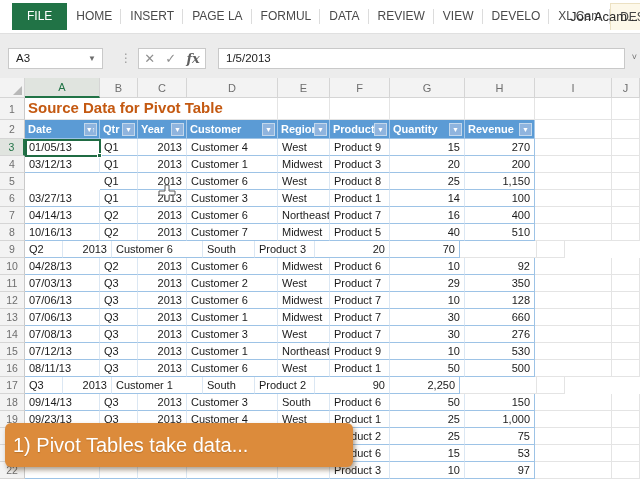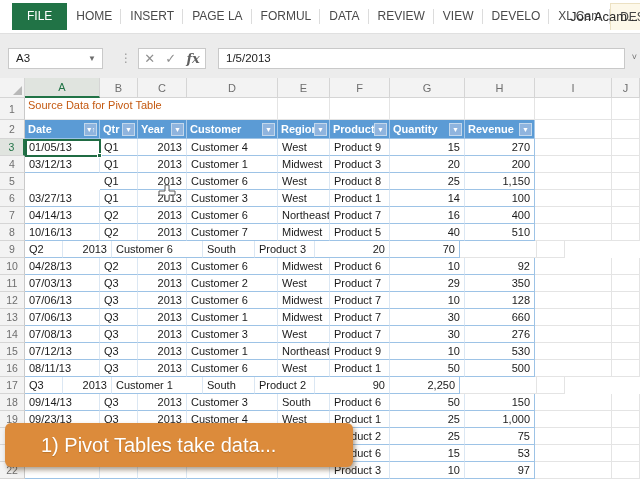--- a/index.html
+++ b/index.html
@@ -59,33 +59,33 @@
   .tbl-rend { border-right:1px solid #9dc3e6; }
   
   .thcell { flex:none; background:#5b9bd5; color:#fff; font-size:11px; font-weight:bold;
     display:flex; align-items:center; padding:0 3px; position:relative; white-space:nowrap;
     overflow:hidden; border-right:1px solid rgba(255,255,255,.45);
     border-bottom:1px solid #9dc3e6; }
   .fbtn { position:absolute; right:2px; top:3px; width:13px; height:13px; background:#8fb4de;
     border:1px solid #c3d8ec; display:flex; align-items:center; justify-content:center;
     color:#ffffff; font-size:7px; line-height:1; }
   .fbtn .up { font-size:7px; margin-left:-1px; }
-  #sheet-title { position:absolute; left:28px; top:21px; font-size:11px; font-weight:normal;
+  #sheet-title { position:absolute; left:28px; top:21px; font-size:15px; font-weight:bold;
     color:#c45911; white-space:nowrap; background:#fff; padding-right:4px; }
   
   #sel-border { position:absolute; left:25px; top:61px; width:76px; height:18px;
     border:2px solid #1f6b43; pointer-events:none; }
   #sel-handle { position:absolute; right:-3px; bottom:-3px; width:5px; height:5px;
     background:#1f6b43; border:1px solid #fff; }
 
   
   #callout { position:absolute; left:5px; top:423px; width:348px; height:44px;
     background:#dc8b3b; border-radius:6px; box-shadow:2px 3px 5px rgba(70,45,10,.45);
     display:flex; align-items:center; }
-  #callout span { color:#ffffff; font-size:20px; padding-left:36px; white-space:nowrap;
+  #callout span { color:#ffffff; font-size:20px; padding-left:8px; white-space:nowrap;
     text-shadow:0 1px 1px rgba(120,70,10,.35); }
 
   
   #cell-cursor { position:absolute; left:158px; top:184px; width:18px; height:18px;
     pointer-events:none; }
 </style>
 </head>
 <body>
 
 <div id="stage">

